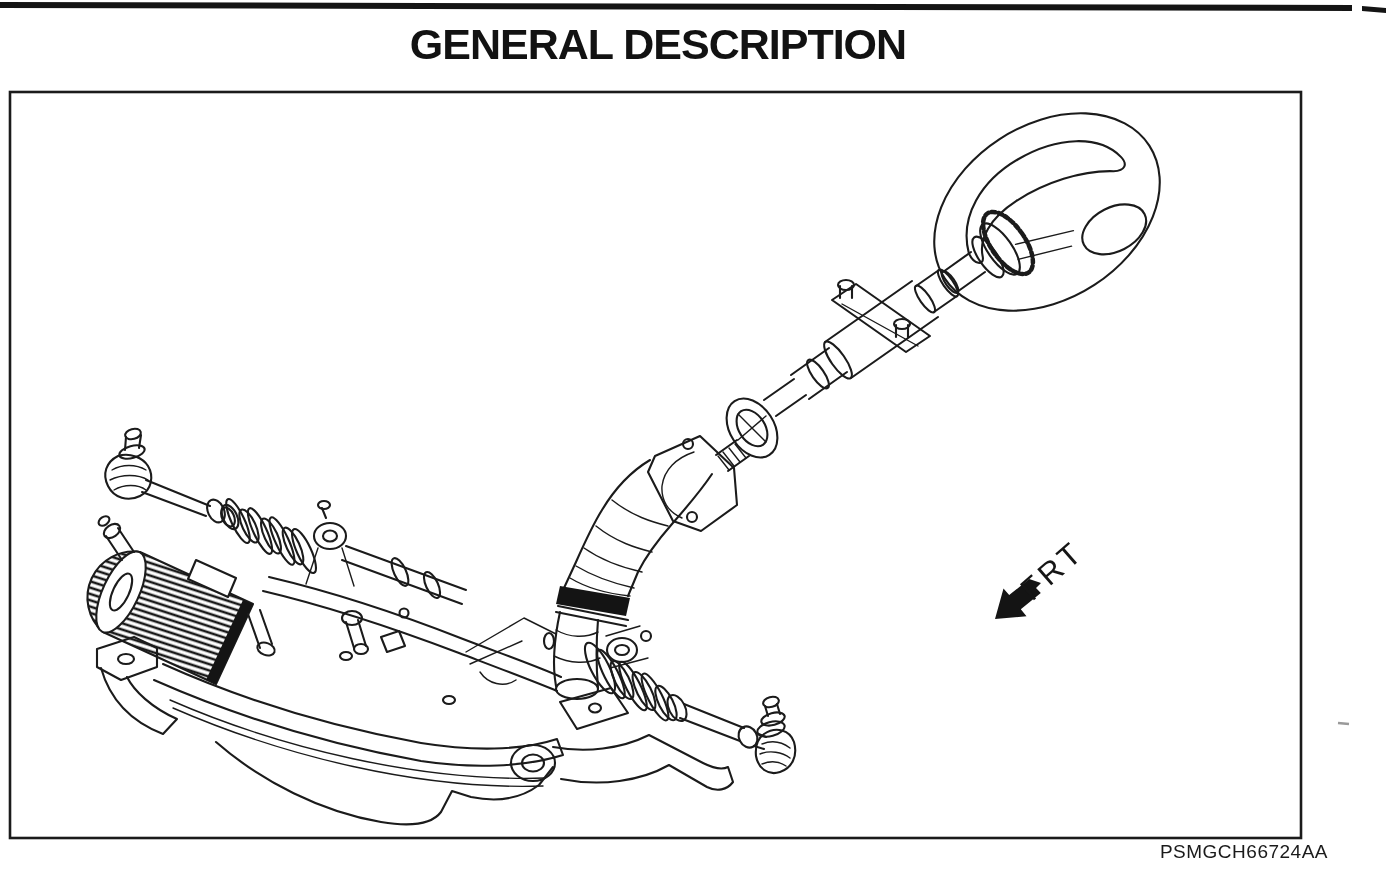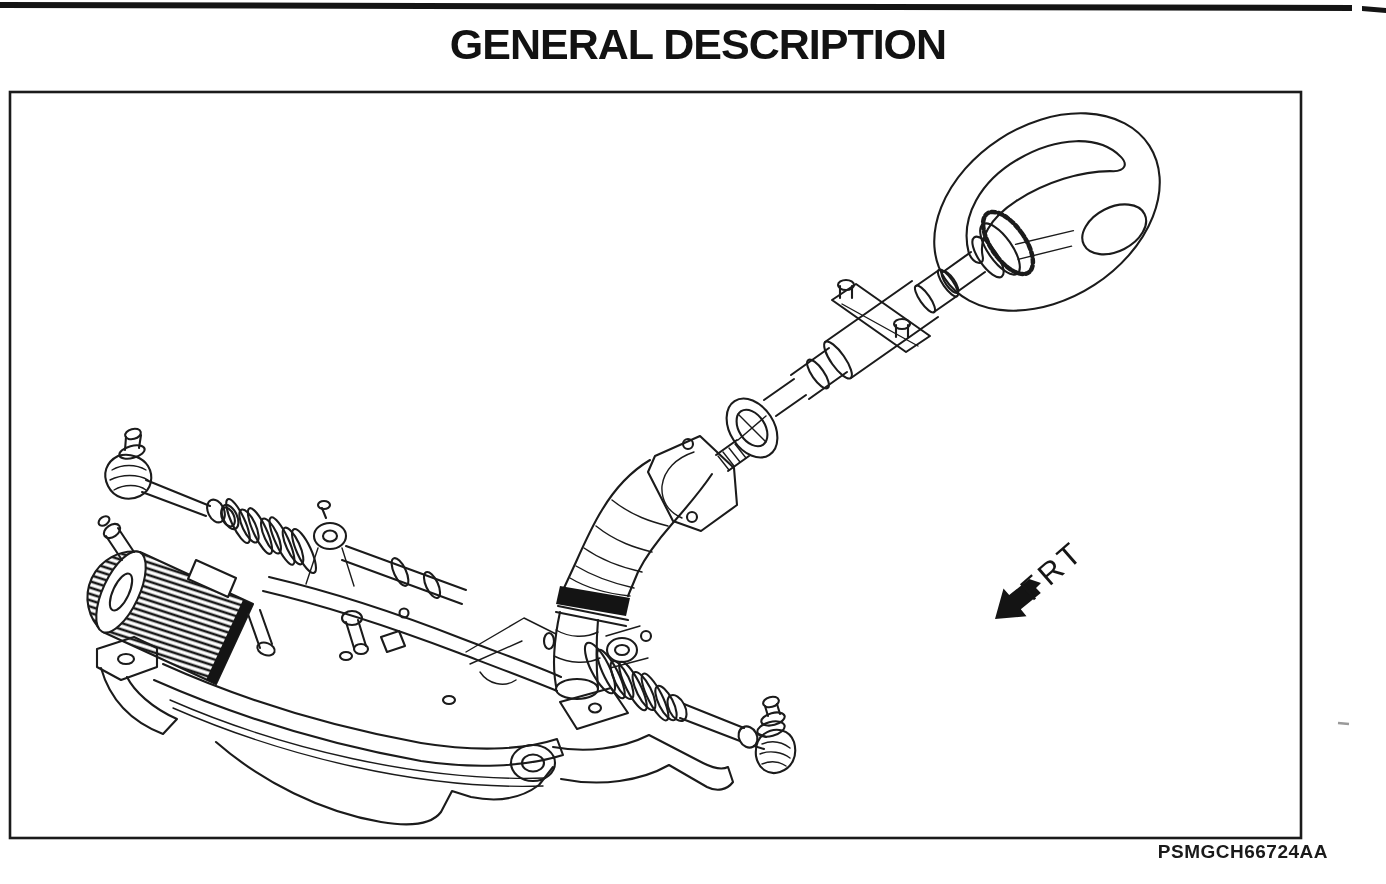--- a/index.html
+++ b/index.html
@@ -13,27 +13,26 @@
   }
   .page-title{
     position:absolute;
     left:0; top:20px; width:1316px;
     text-align:center;
     font-size:43px;
     font-weight:bold;
     letter-spacing:-1px;
     color:#121212;
     white-space:nowrap;
-    padding-left:40px;
   }
   .figure-code{
     position:absolute;
     top:841px; right:58px;
     font-size:19px;
-    font-weight:bold;
+    font-weight:normal;
     letter-spacing:0.5px;
     color:#1a1a1a;
   }
   svg{position:absolute;left:0;top:0;}
   .ink{stroke:#1b1b1b;fill:none;stroke-width:2.1;stroke-linecap:round;stroke-linejoin:round;}
   .thin{stroke-width:1.4;}
   .fillink{fill:#141414;stroke:none;}
   .white{fill:#ffffff;}
 </style>
 </head>

